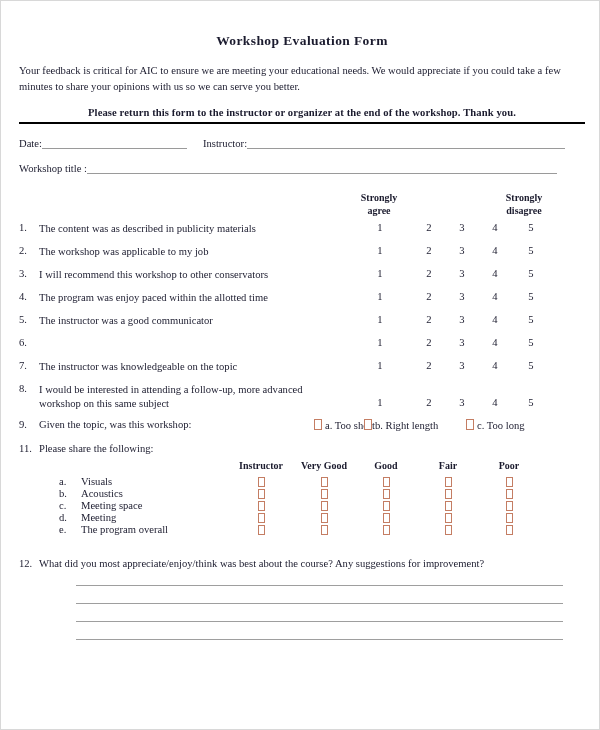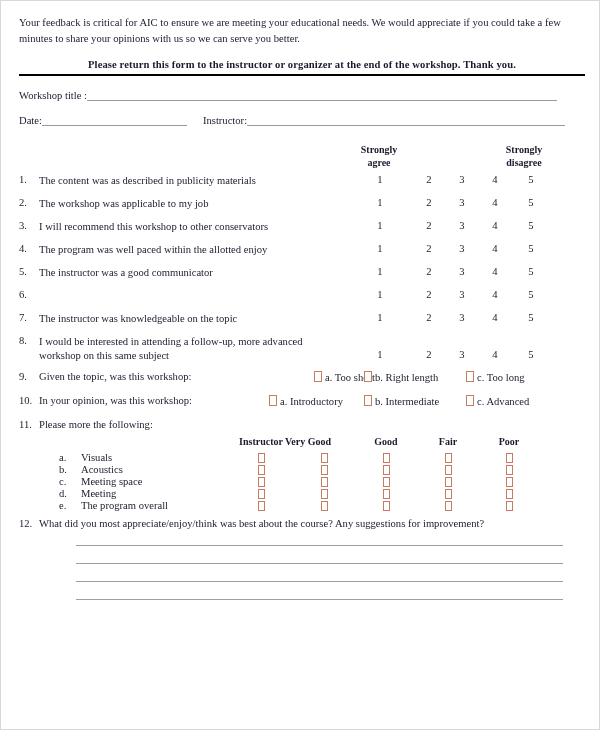--- a/index.html
+++ b/index.html
@@ -281,32 +281,33 @@
     margin-right: 1px;
     background: #ffffff;
   }
 </style>
 </head>
 <body>
 
 <div id="page">
   <div class="inner">
 
+    <div class="form-title">Workshop Evaluation Form</div>
 
     <div class="intro">Your feedback is critical for AIC to ensure we are meeting your educational needs.  We would appreciate if you could take a few minutes to share your opinions with us so we can serve you better.</div>
 
     <div class="return-note">Please return this form to the instructor or organizer at the end of the workshop.  Thank you.</div>
     <div class="rule-thick"></div>
 
     <div class="fieldline">
+      <span class="lbl">Date:</span><span class="ul" style="width:145px"></span><span style="display:inline-block;width:16px"></span><span class="lbl">Instructor:</span><span class="ul" style="width:318px"></span>
+    </div>
+
+    <div class="fieldline">
       <span class="lbl">Workshop title :</span><span class="ul" style="width:470px"></span>
-    </div>
-
-    <div class="fieldline">
-      <span class="lbl">Date:</span><span class="ul" style="width:145px"></span><span style="display:inline-block;width:16px"></span><span class="lbl">Instructor:</span><span class="ul" style="width:318px"></span>
     </div>
 
     <div class="scale-head">
       <div class="sa">
         <div>Strongly</div>
         <div>agree</div>
       </div>
       <div class="sd">
         <div>Strongly</div>
         <div>disagree</div>
@@ -342,21 +343,21 @@
           <span class="opts">
             <span class="opt o1">1</span>
             <span class="opt o2">2</span>
             <span class="opt o3">3</span>
             <span class="opt o4">4</span>
             <span class="opt o5">5</span>
           </span>
         </div>
         <div class="q-row" style="height: 23px;">
           <span class="num">4.</span>
-          <span class="txt">The program was well paced within the allotted enjoy</span>
+          <span class="txt">The program was enjoy paced within the allotted time</span>
           <span class="opts">
             <span class="opt o1">1</span>
             <span class="opt o2">2</span>
             <span class="opt o3">3</span>
             <span class="opt o4">4</span>
             <span class="opt o5">5</span>
           </span>
         </div>
         <div class="q-row" style="height: 23px;">
           <span class="num">5.</span>
@@ -406,38 +407,29 @@
     <div id="choice-list" style="margin-top:4px">
         <div class="c-row">
           <span class="num">9.</span>
           <span class="txt">Given the topic, was this workshop:</span>
           <span class="choices">
             <span class="choice" style="left: 0px; margin-left: 45px;"><span class="glyphbox"></span><span>a. Too short</span></span>
             <span class="choice" style="left: 95px;"><span class="glyphbox"></span><span>b. Right length</span></span>
             <span class="choice" style="left: 197px;"><span class="glyphbox"></span><span>c. Too long</span></span>
           </span>
         </div>
-        <div class="c-row">
-          <span class="num">10.</span>
-          <span class="txt">In your opinion, was this workshop:</span>
-          <span class="choices">
-            <span class="choice" style="left: 0px;"><span class="glyphbox"></span><span>a. Introductory</span></span>
-            <span class="choice" style="left: 95px;"><span class="glyphbox"></span><span>b. Intermediate</span></span>
-            <span class="choice" style="left: 197px;"><span class="glyphbox"></span><span>c. Advanced</span></span>
-          </span>
-        </div>
       </div>
 
     <div class="q11-title">
       <span class="num">11.</span>
-      <span class="txt">Please more the following:</span>
+      <span class="txt">Please share the following:</span>
     </div>
     <div class="matrix" id="matrix">
         <div class="colhead" style="left: 211px;">Instructor</div>
-        <div class="colhead" style="left: 258px;">Very Good</div>
+        <div class="colhead" style="left: 274px;">Very Good</div>
         <div class="colhead" style="left: 336px;">Good</div>
         <div class="colhead" style="left: 398px;">Fair</div>
         <div class="colhead" style="left: 459px;">Poor</div>
         <div class="rowletter" style="top: 16px;">a.</div>
         <div class="rowname" style="top: 16px; position: absolute;">Visuals</div>
         <div class="cbox" style="left: 239px; top: 17px;"></div>
         <div class="cbox" style="left: 302px; top: 17px;"></div>
         <div class="cbox" style="left: 364px; top: 17px;"></div>
         <div class="cbox" style="left: 426px; top: 17px;"></div>
         <div class="cbox" style="left: 487px; top: 17px;"></div>
@@ -464,21 +456,21 @@
         <div class="cbox" style="left: 487px; top: 53px;"></div>
         <div class="rowletter" style="top: 64px;">e.</div>
         <div class="rowname" style="top: 64px; position: absolute;">The program overall</div>
         <div class="cbox" style="left: 239px; top: 65px;"></div>
         <div class="cbox" style="left: 302px; top: 65px;"></div>
         <div class="cbox" style="left: 364px; top: 65px;"></div>
         <div class="cbox" style="left: 426px; top: 65px;"></div>
         <div class="cbox" style="left: 487px; top: 65px;"></div>
       </div>
 
-    <div class="q12" style="margin-top:4px">
+    <div class="q12" style="margin-top:20px">
       <span class="num">12.</span>
       <span class="txt">What did you most appreciate/enjoy/think was best about the course? Any suggestions for improvement?</span>
     </div>
     <div id="answer-lines" style="margin-top:11px">
         <div class="answer-line" style="margin-top: 0px;"></div>
         <div class="answer-line" style="margin-top: 17px;"></div>
         <div class="answer-line" style="margin-top: 17px;"></div>
         <div class="answer-line" style="margin-top: 17px;"></div>
       </div>
 

